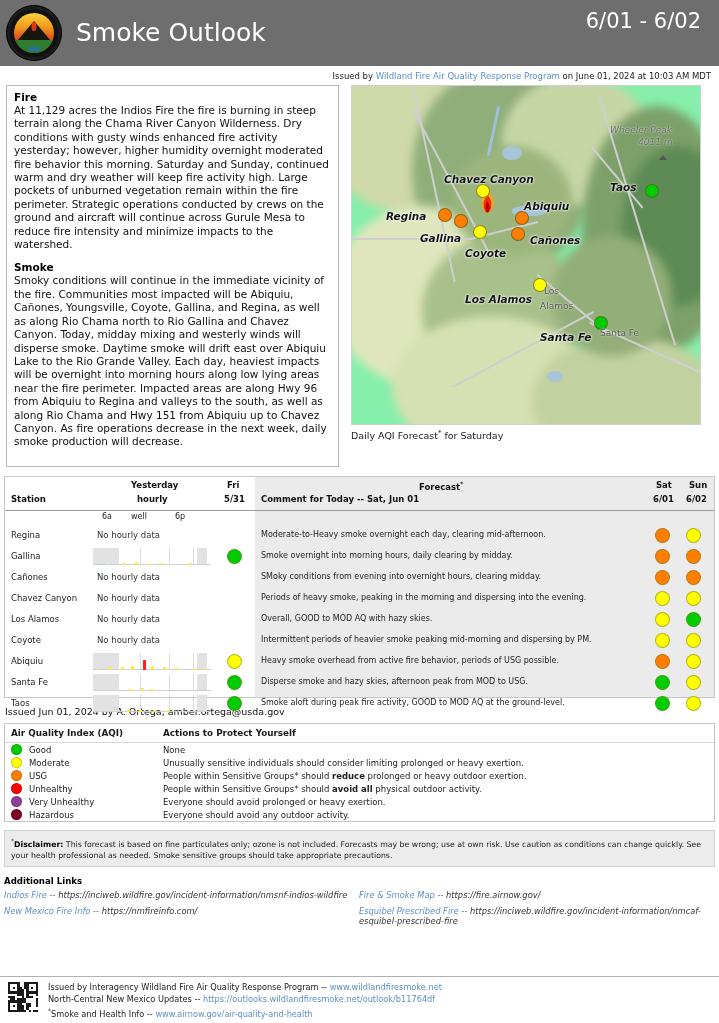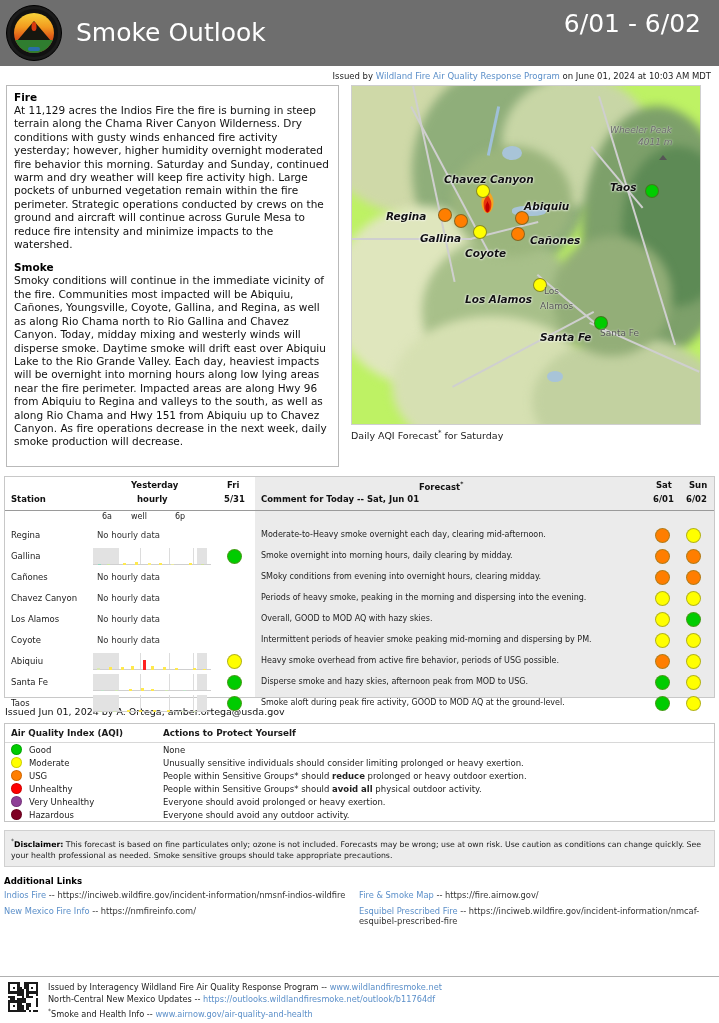--- a/index.html
+++ b/index.html
@@ -82,21 +82,21 @@
     color:#ffffff;
     font-size:15px;
     font-style:italic;
     line-height:20px;
     margin-top:1px;
   }
   .title-dates {
     position:absolute;
     right:18px; top:9px;
     color:#ffffff;
-    font-size:25px;
+    font-size:21px;
   }
 
   
   .issued-line {
     text-align:right;
     padding:5px 8px 4px 0;
     font-size:8.5px;
     color:#222;
   }
   .lnk { color:#5b8fc9; }
@@ -129,21 +129,21 @@
     text-align:left;
   }
   .sec-p:last-child { margin-bottom:0; }
 
   .mapwrap { width:352px; }
   .map {
     width:350px; height:340px;
     border:1px solid #cfcfcf;
     position:relative;
     overflow:hidden;
-    background:#bef264;
+    background:#86efac;
   }
   .map-caption {
     font-size:9.5px;
     color:#222;
     padding-top:4px;
   }
   .map-caption sup { font-size:7px; }
 
   
   .terr { position:absolute; border-radius:50%; filter:blur(5px); }
@@ -295,21 +295,21 @@
   }
   .disclaimer b { color:#000; }
   .disclaimer sup { font-size:6px; }
 
   
   .addl {
     margin:9px 4px 0 4px;
     font-size:8.3px;
   }
   .addl-title { font-weight:bold; font-size:8.6px; margin-bottom:4px; color:#000; }
-  .addl-cols { display:flex; }
+  .addl-cols { display:flex;font-style:italic; }
   .addl-col { width:355px; }
   .addl-col:first-child { width:355px; }
   .addl-item { margin-bottom:6px; line-height:10px; color:#333; }
 
   
   .footer {
     position:absolute;
     left:0; right:0; bottom:0;
     border-top:1px solid #b0b0b0;
     display:flex;

